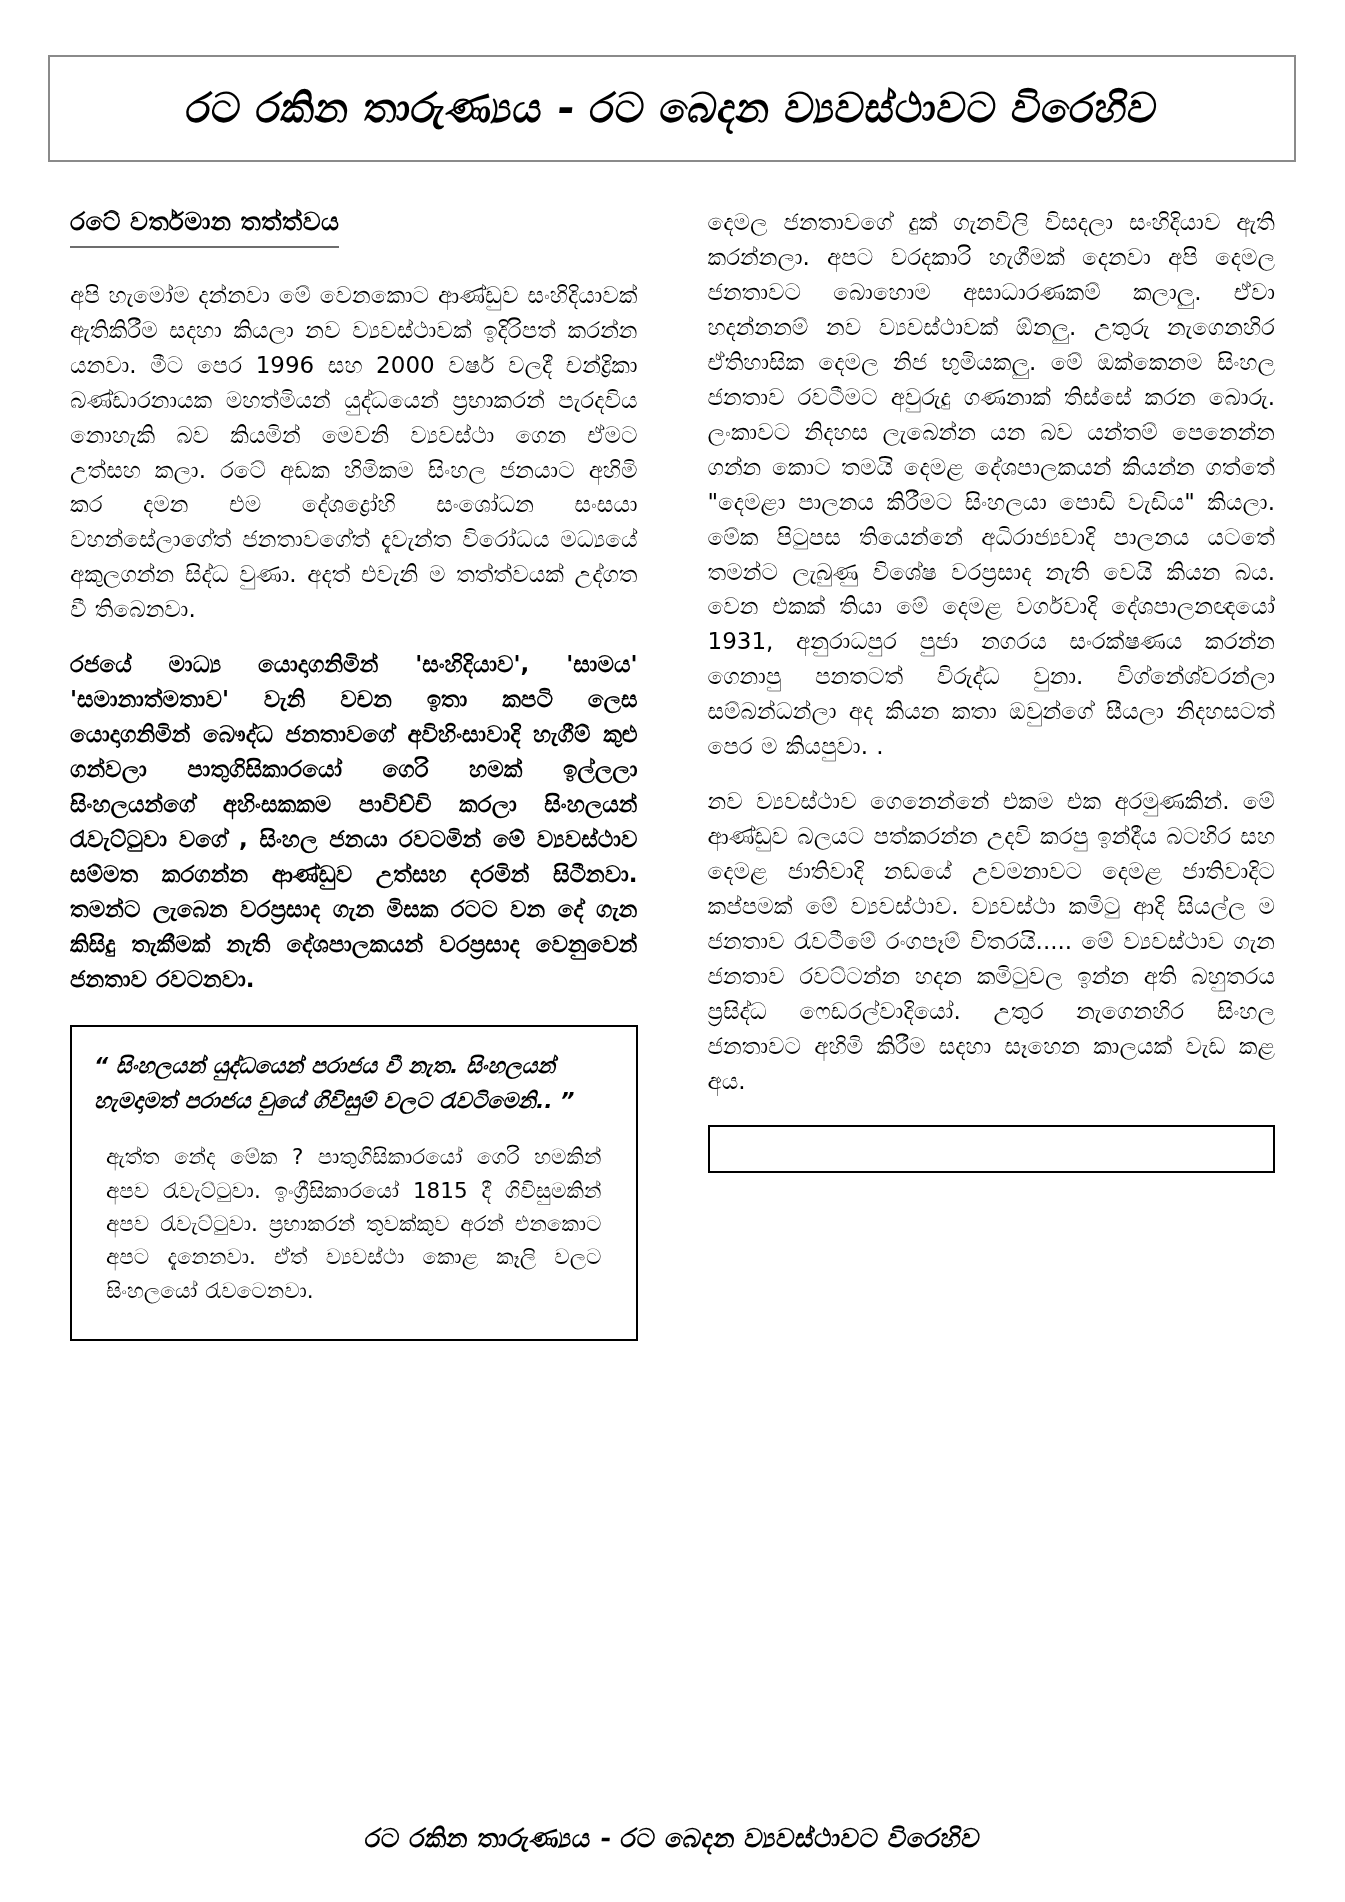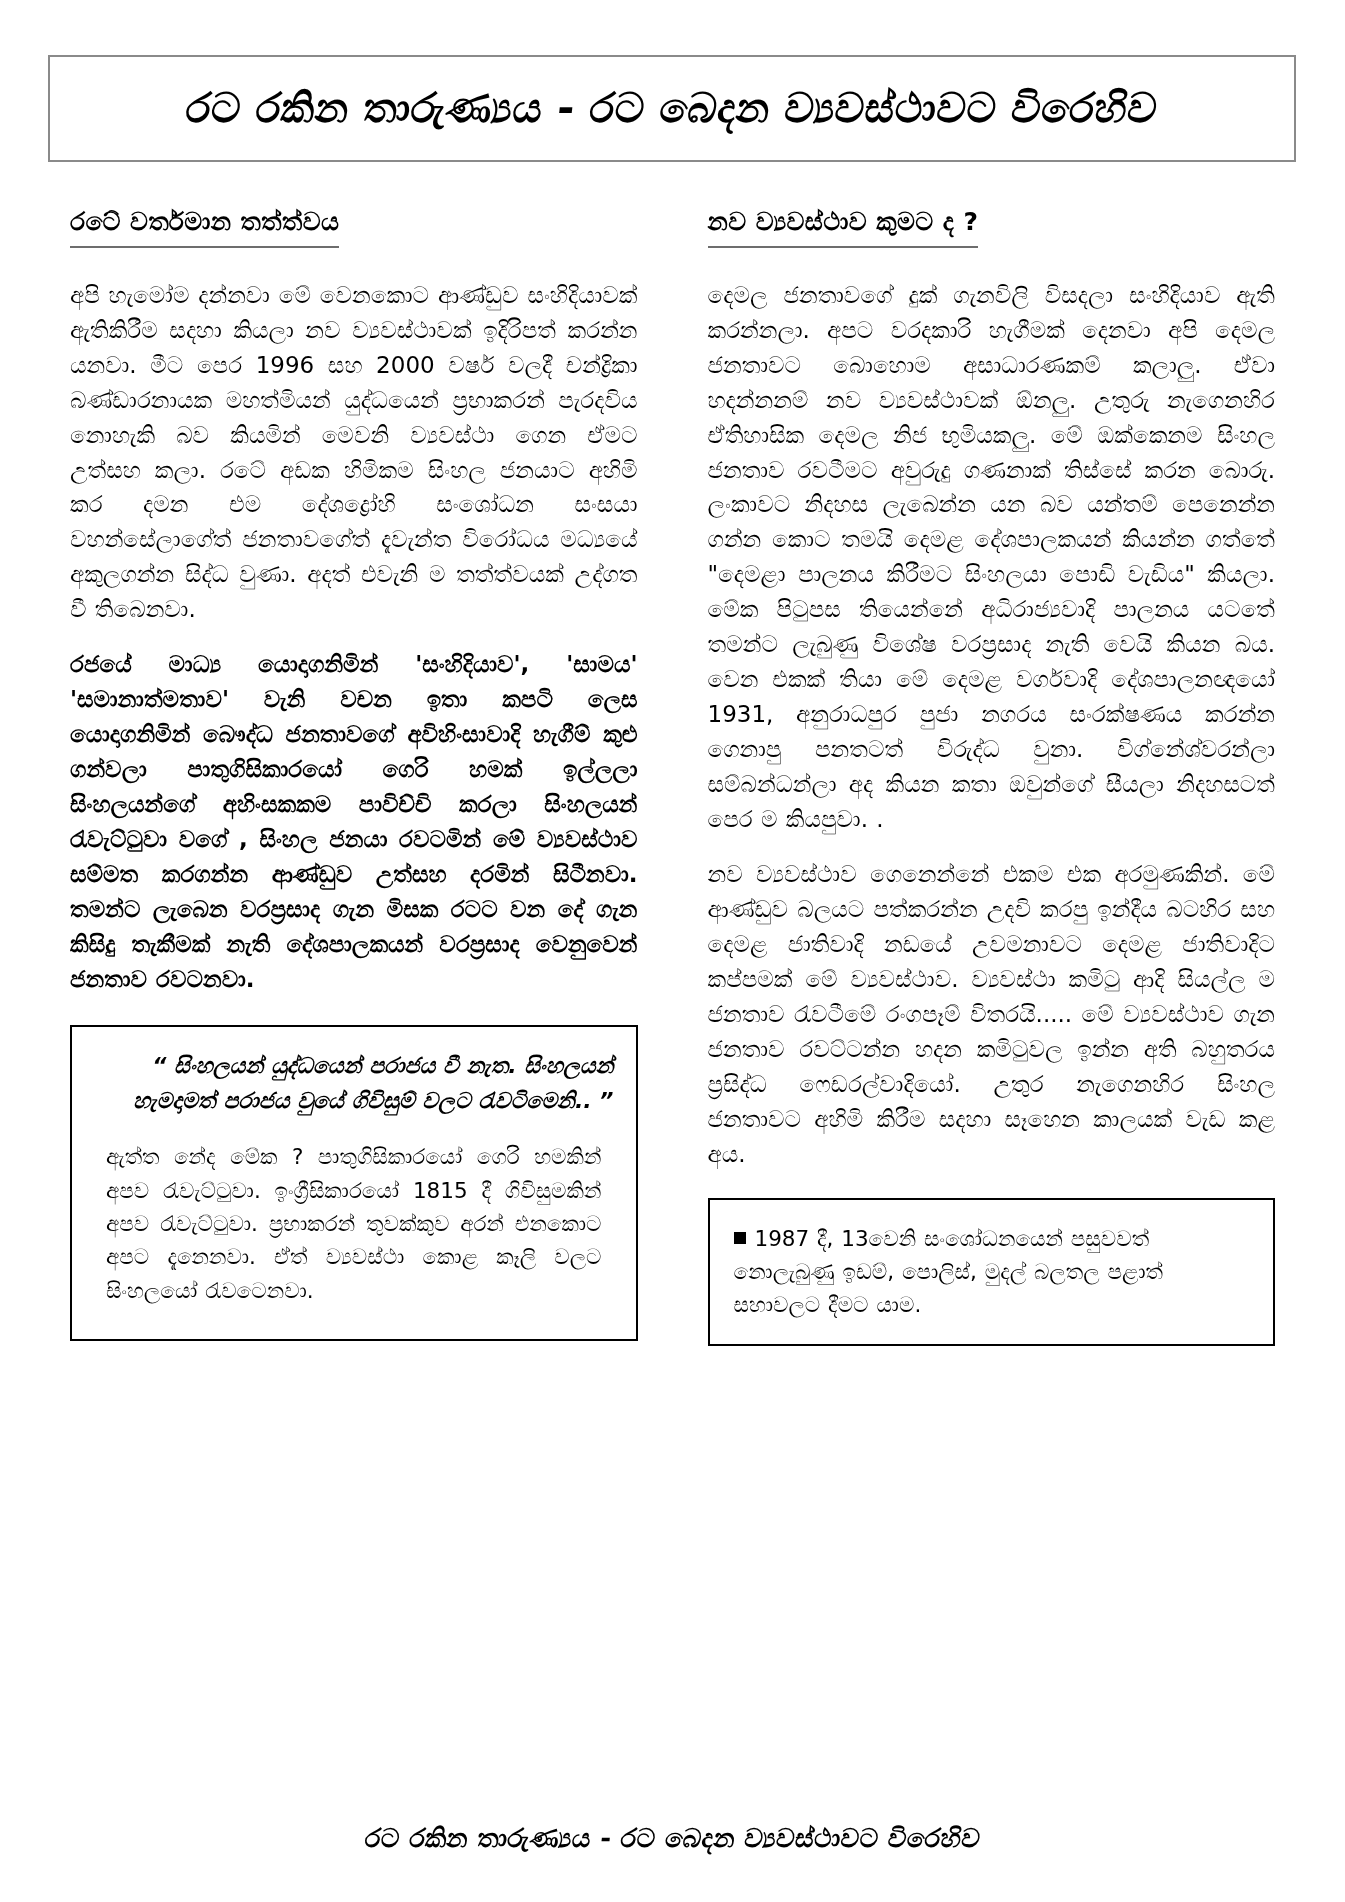--- a/index.html
+++ b/index.html
@@ -90,21 +90,21 @@
     box-sizing: border-box;
     padding: 22px 22px 20px 22px;
     margin-top: 28px;
     background: #fff;
   }
   .quote-text {
     font-size: 22px;
     font-weight: bold;
     font-style: italic;
     line-height: 1.58;
-    text-align: right;
+    text-align: left;
     margin: 0 0 22px 0;
   }
   .quote-attrib {
     font-size: 20px;
     font-style: italic;
     text-align: center;
     margin: 0 0 24px 0;
     line-height: 1.4;
   }
   .quote-body {
@@ -182,33 +182,27 @@
 
       <div class="quote-box">
         <p class="quote-text">“ සිංහලයන් යුද්ධයෙන් පරාජය වී නැත.  සිංහලයන් හැමදාමත් පරාජය වුයේ ගිවිසුම් වලට රැවටිමෙනි.. ”</p>
         <p class="quote-body">ඇත්ත නේද මේක ? පාතුගිසිකාරයෝ ගෙරි හමකින් අපව රැවැට්ටුවා. ඉංග්‍රීසිකාරයෝ 1815 දී ගිවිසුමකින් අපව රැවැට්ටුවා. ප්‍රභාකරන් තුවක්කුව අරන් එනකොට අපට දැනෙනවා. ඒත් ව්‍යවස්ථා කොළ කෑලි වලට සිංහලයෝ රැවටෙනවා.</p>
       </div>
 
     </div>
 
     <div class="col">
 
-      <div class="col-heading-wrap">
-        <div class="col-heading">නව ව්‍යවස්ථාව   කුමට ද ?</div>
-      </div>
 
       <p class="body">දෙමල ජනතාවගේ දුක් ගැනවිලි විසදලා සංහිදියාව ඇති කරන්නලා. අපට වරදකාරි හැගීමක් දෙනවා අපි දෙමල ජනතාවට බොහොම අසාධාරණකම් කලාලු. ඒවා හදන්නනම් නව ව්‍යවස්ථාවක් ඕනලු. උතුරු නැගෙනහිර ඒතිහාසික දෙමල නිජ භුමියකලු. මේ ඔක්කෙනම සිංහල ජනතාව රවටීමට අවුරුදු ගණනාක් තිස්සේ කරන බොරු. ලංකාවට නිදහස ලැබෙන්න යන බව යන්තම් පෙනෙන්න ගන්න කොට තමයි දෙමළ දේශපාලකයන් කියන්න ගත්තේ "දෙමළා පාලනය කිරීමට සිංහලයා පොඩි වැඩිය" කියලා. මේක පිටුපස තියෙන්නේ අධිරාජ්‍යවාදි පාලනය යටතේ තමන්ට ලැබුණු විශේෂ වරප්‍රසාද නැති වෙයි කියන බය. වෙන එකක් තියා මේ දෙමළ වර්ගවාදි දේශපාලනඥයෝ 1931, අනුරාධපුර පුජා නගරය සංරක්ෂණය කරන්න ගෙනාපු පනතටත් විරුද්ධ වුනා. විග්නේශ්වරන්ලා සම්බන්ධන්ලා අද කියන කතා ඔවුන්ගේ සීයලා නිදහසටත් පෙර ම කියපුවා. .</p>
 
       <p class="body">නව ව්‍යවස්ථාව ගෙනෙන්නේ එකම එක අරමුණකින්. මේ ආණ්ඩුව බලයට පත්කරන්න උදවි කරපු ඉන්දීය බටහිර සහ දෙමළ ජාතිවාදි නඩයේ උවමනාවට දෙමළ ජාතිවාදිට කප්පමක් මේ ව්‍යවස්ථාව. ව්‍යවස්ථා කමිටු ආදි සියල්ල ම ජනතාව රැවටීමේ රංගපෑම් විතරයි..... මේ ව්‍යවස්ථාව ගැන ජනතාව රවට්ටන්න හදන කමිටුවල ඉන්න අති බහුතරය ප්‍රසිද්ධ ෆෙඩරල්වාදියෝ. උතුර නැගෙනහිර සිංහල ජනතාවට අහිමි කිරීම සදහා සෑහෙන කාලයක් වැඩ කළ අය.</p>
 
 
       <div class="bullet-box">
-        <p class="bullet-item">
-          <span class="bullet-sq"></span><span>1987 දී, 13වෙනි සංශෝධනයෙන් පසුවවත් නොලැබුණු ඉඩම්, පොලිස්, මුදල් බලතල පළාත් සහාවලට දීමට යාම.</span>
-        </p>
       </div>
 
     </div>
 
   </div>
 
   <div class="footer">
     <span class="footer-text">රට රකින තාරුණ්‍යය  -  රට බෙදන ව්‍යවස්ථාවට විරෙහිව</span>
   </div>
 

